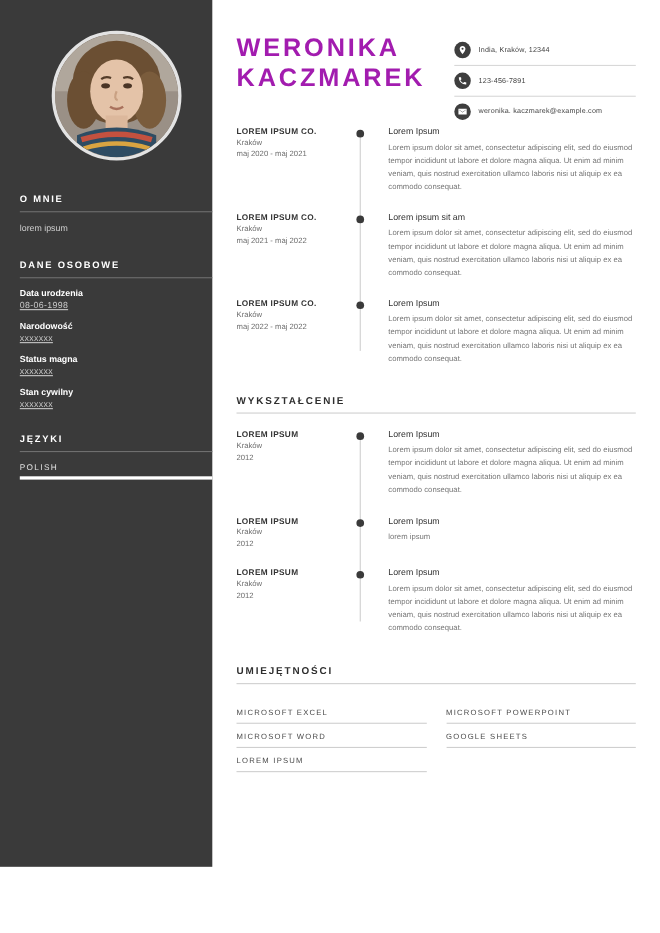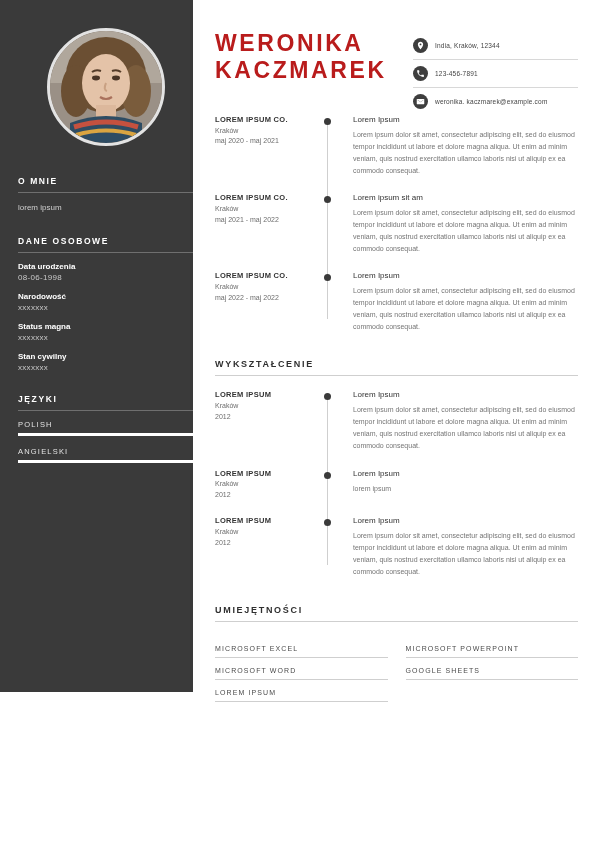--- a/index.html
+++ b/index.html
@@ -7,21 +7,21 @@
     width:600px;height:848px;
     background:#ffffff;
     font-family:"Liberation Sans", sans-serif;
     color:#333;
     overflow:hidden;
   }
   .page{position:relative;width:600px;height:848px;background:#fff;display:flex;}
 
   
   .sidebar{
-    width:193px;min-width:193px;height:692px;
+    width:193px;min-width:193px;height:788px;
     background:#3a3a3a;color:#e9e9e9;
     box-sizing:border-box;
     padding:28px 0 0 18px;
   }
   .photo-wrap{display:flex;justify-content:center;margin-bottom:30px;}
   .photo{
     width:112px;height:112px;border-radius:50%;
     border:3px solid #e3e3e3;
     overflow:hidden;position:relative;
     background:#8d8276;
@@ -31,32 +31,32 @@
   .side-sec{margin-bottom:22px;}
   .side-h{
     font-size:8.5px;letter-spacing:1.6px;font-weight:bold;
     color:#ffffff;text-transform:uppercase;
     padding-bottom:6px;border-bottom:1px solid #6f6f6f;
     margin-bottom:9px;
   }
   .side-p{font-size:8px;color:#cfcfcf;line-height:1.5;margin:0 0 4px 0;}
   .field{margin-bottom:10px;}
   .field-label{font-size:8px;font-weight:bold;color:#ffffff;margin-bottom:2px;}
-  .field-val{font-size:8px;color:#c9c9c9;letter-spacing:.3px;}
+  .field-val{font-size:8px;color:#c9c9c9;letter-spacing:.3px;text-decoration:underline;}
 
   .lang-row{margin-bottom:11px;}
   .lang-name{font-size:7.5px;letter-spacing:1.2px;color:#e2e2e2;margin-bottom:4px;text-transform:uppercase;}
   .bar{height:3px;background:#5e5e5e;position:relative;}
   .bar > i{display:block;height:3px;background:#ffffff;}
 
   
   .main{flex:1;box-sizing:border-box;padding:30px 22px 0 22px;position:relative;}
 
   .head{display:flex;justify-content:space-between;align-items:flex-start;}
-  .name{font-size:23px;font-weight:bold;letter-spacing:2.6px;color:#b91c1c;line-height:1.18;text-transform:uppercase;}
+  .name{font-size:23px;font-weight:bold;letter-spacing:2.6px;color:#a21caf;line-height:1.18;text-transform:uppercase;}
   .contacts{width:165px;margin-top:2px;}
   .c-row{display:flex;align-items:center;gap:7px;padding:6px 0;border-bottom:1px solid #d8d8d8;}
   .c-row:last-child{border-bottom:none;}
   .c-ico{
     width:15px;height:15px;border-radius:50%;background:#3e3e3e;
     display:flex;align-items:center;justify-content:center;flex:none;
   }
   .c-ico svg{width:9px;height:9px;fill:#fff;}
   .c-txt{font-size:6.5px;color:#444;letter-spacing:.2px;}
 
@@ -158,26 +158,20 @@
 
     <section class="side-sec">
       <div class="side-h">JĘZYKI</div>
 
       <div class="lang-row">
         <div class="lang-name">POLISH</div>
         <div class="bar">
             <i style="width:100%"></i>
           </div>
       </div>
-      <div class="lang-row">
-        <div class="lang-name">ANGIELSKI</div>
-        <div class="bar">
-            <i style="width:100%"></i>
-          </div>
-      </div>
     </section>
 
 
   </aside>
 
   <main class="main">
 
     <div class="head">
       <div class="name">
         <div>WERONIKA</div>

